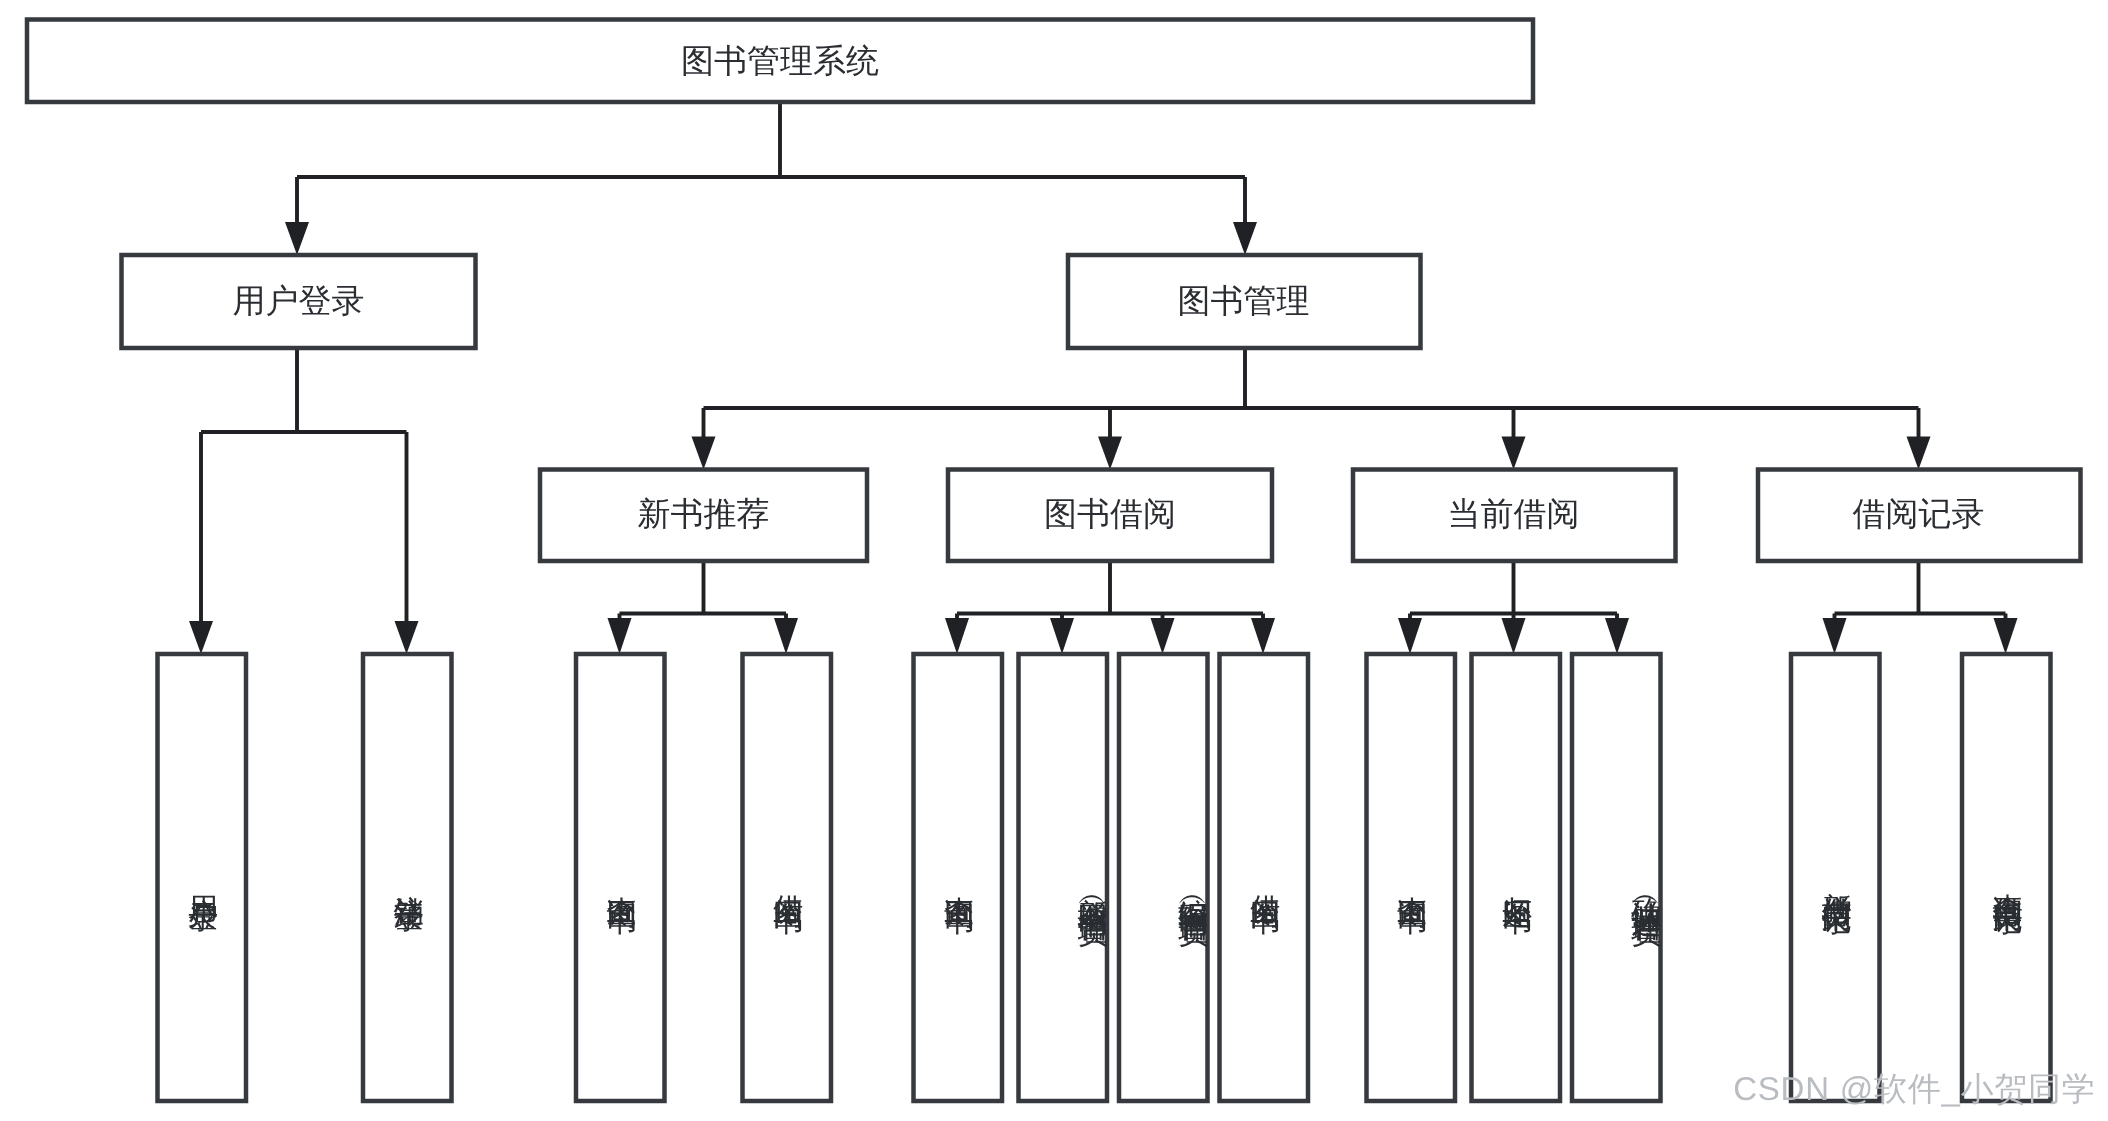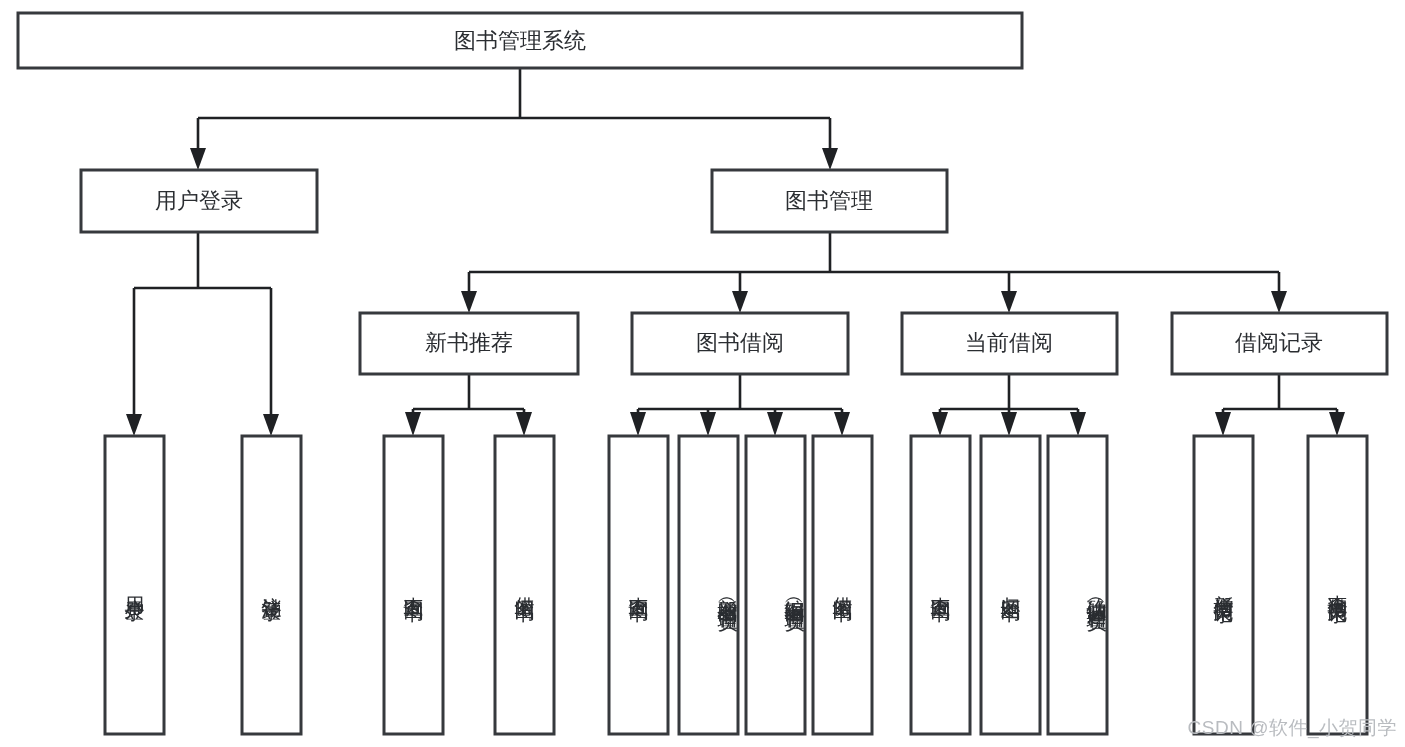--- a/index.html
+++ b/index.html
@@ -62,21 +62,21 @@
     align-items: center;
     justify-content: center;
     white-space: nowrap;
     pointer-events: none;
   }
   .watermark {
     position: absolute;
     right: 8px;
     bottom: 6px;
     font-family: "Liberation Sans", "DejaVu Sans", sans-serif;
-    font-size: 19px;
+    font-size: 22px;
     color: #b9bcc0;
     letter-spacing: 0.5px;
     user-select: none;
   }
 </style>
 </head>
 <body>
 
 <div id="diagram-root">
 

